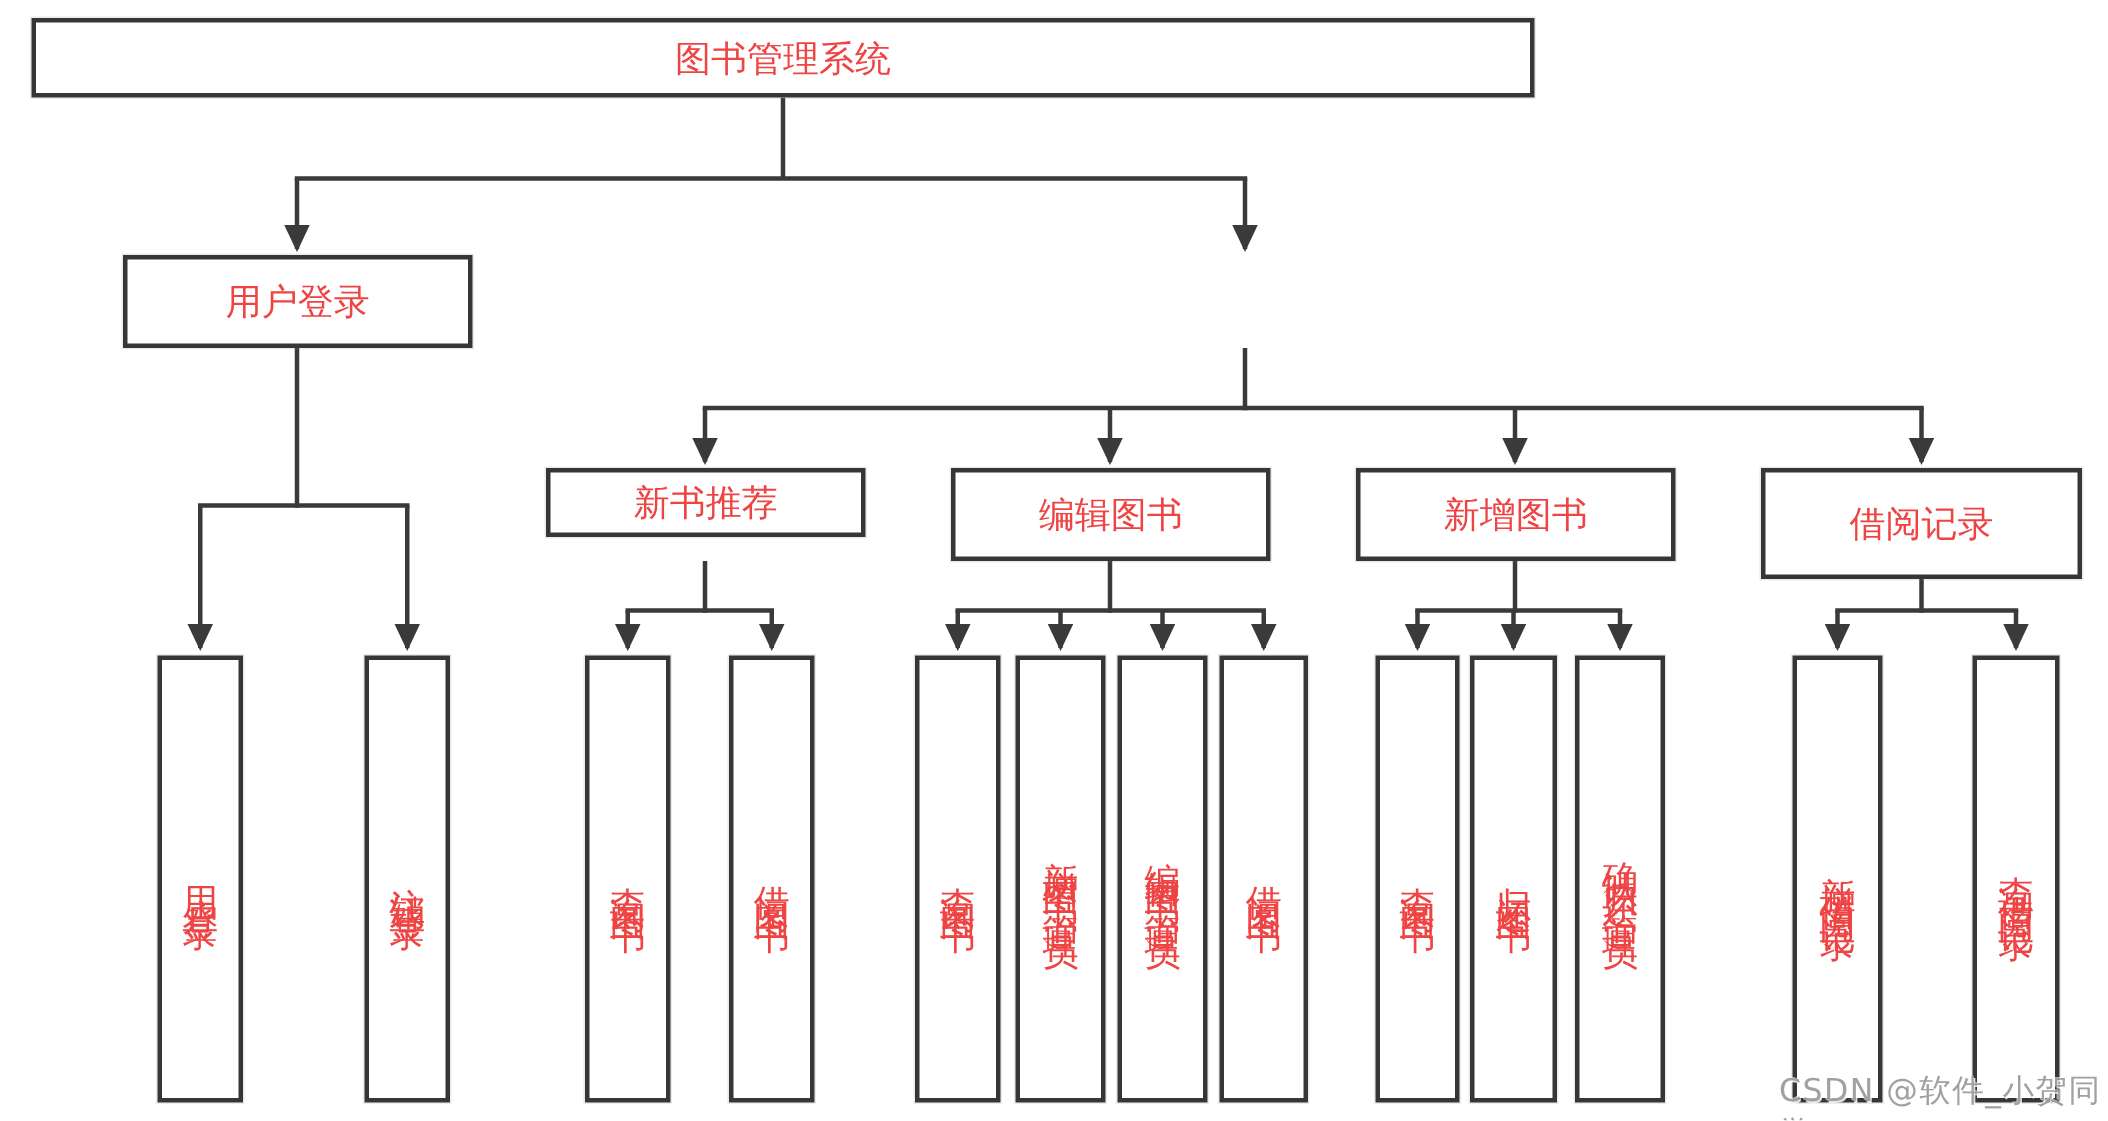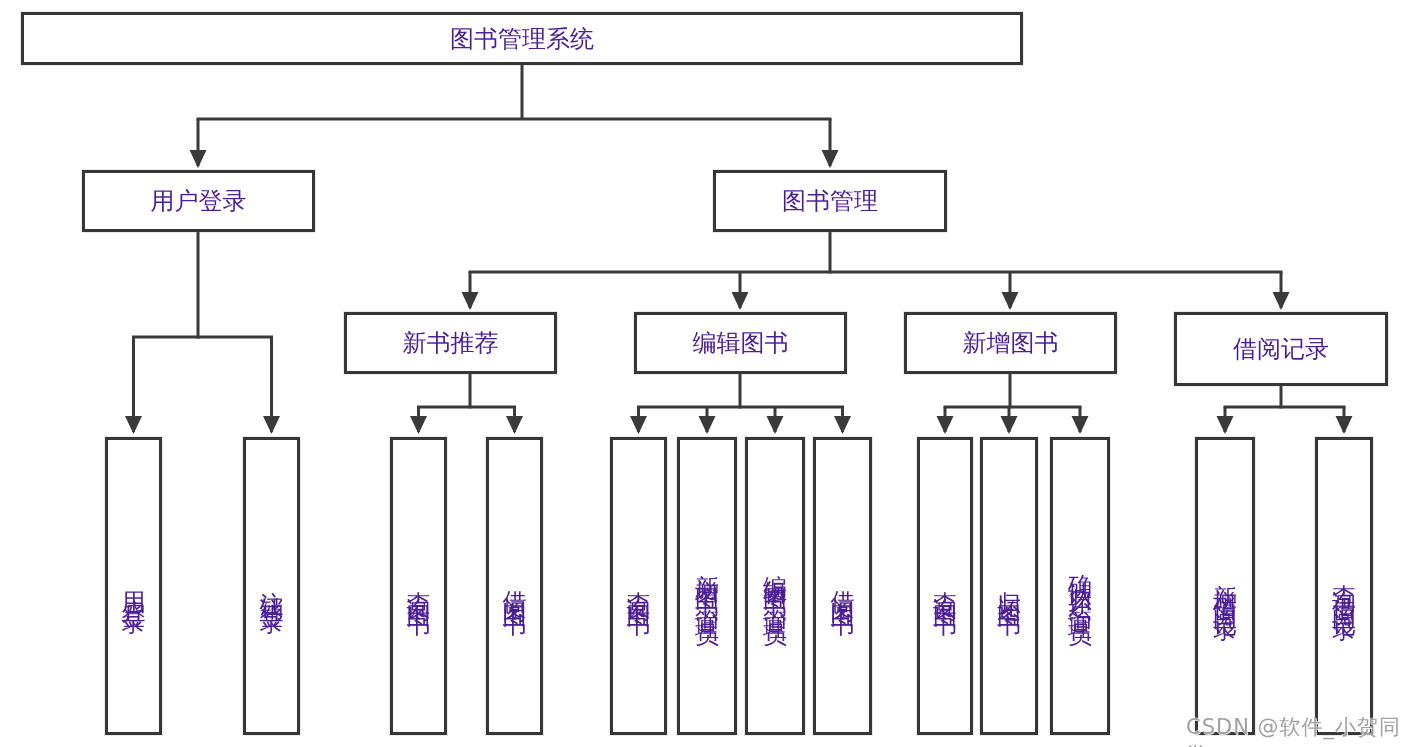--- a/index.html
+++ b/index.html
@@ -3,21 +3,21 @@
 <meta charset="utf-8">
 <style>
   html,body{margin:0;padding:0;background:#ffffff;}
   .canvas{
     position:relative;width:1405px;height:747px;background:#ffffff;overflow:hidden;
     font-family:"DejaVu Sans","Liberation Sans",sans-serif;
   }
   .connectors{position:absolute;left:0;top:0;width:1405px;height:747px;}
   .node{
     position:absolute;box-sizing:border-box;background:#ffffff;
-    border:3px solid #363636;color:#4c1d95;
+    border:3px solid #363636;color:#ef4444;
     display:flex;align-items:center;justify-content:center;
     font-size:24px;line-height:1;white-space:nowrap;
     box-shadow:0 0 0 1px rgba(120,120,120,0.15);
   }
   .leaf{
     writing-mode:vertical-rl;text-orientation:mixed;
     letter-spacing:7px;font-size:24px;white-space:normal;
   }
   .watermark{
     position:absolute;left:1186px;top:713px;
@@ -72,23 +72,22 @@
       <line x1="1009" y1="407" x2="1009" y2="432"></line>
       <line x1="1080" y1="407" x2="1080" y2="432"></line>
       <line x1="1225" y1="407" x2="1225" y2="432"></line>
       <line x1="1344" y1="407" x2="1344" y2="432"></line>
     </g>
   </svg>
 
   <div class="node" style="left:21px;top:12px;width:1002px;height:53px">图书管理系统</div>
 
   <div class="node" style="left:82px;top:170px;width:233px;height:62px">用户登录</div>
-  <div class="node" style="left:713px;top:170px;width:234px;height:62px">图书管理</div>
 
-  <div class="node" style="left:344px;top:312px;width:213px;height:62px">新书推荐</div>
+  <div class="node" style="left:364px;top:312px;width:213px;height:46px">新书推荐</div>
   <div class="node" style="left:634px;top:312px;width:213px;height:62px">编辑图书</div>
   <div class="node" style="left:904px;top:312px;width:213px;height:62px">新增图书</div>
   <div class="node" style="left:1174px;top:312px;width:214px;height:74px">借阅记录</div>
 
   <div class="node leaf" style="left:105px;top:437px;width:57px;height:298px">用户登录</div>
   <div class="node leaf" style="left:243px;top:437px;width:57px;height:298px">注销登录</div>
 
   <div class="node leaf" style="left:390px;top:437px;width:57px;height:298px">查询图书</div>
   <div class="node leaf" style="left:486px;top:437px;width:57px;height:298px">借阅图书</div>
 

